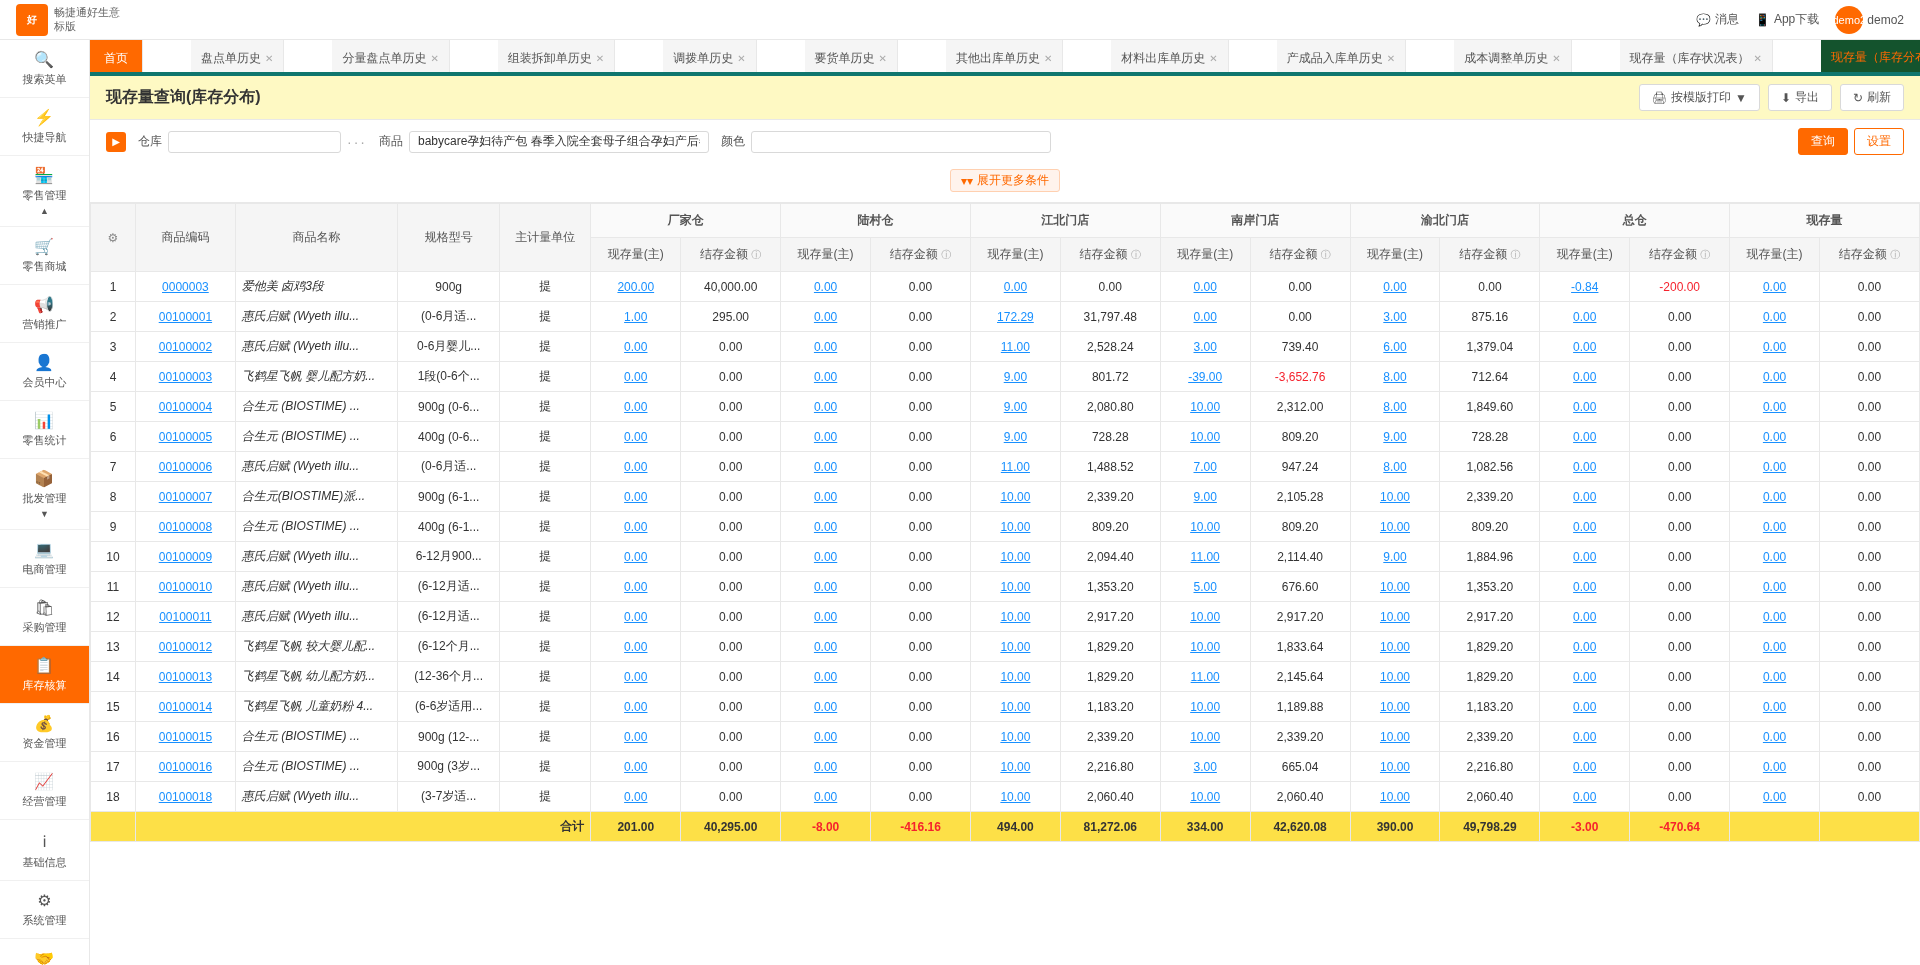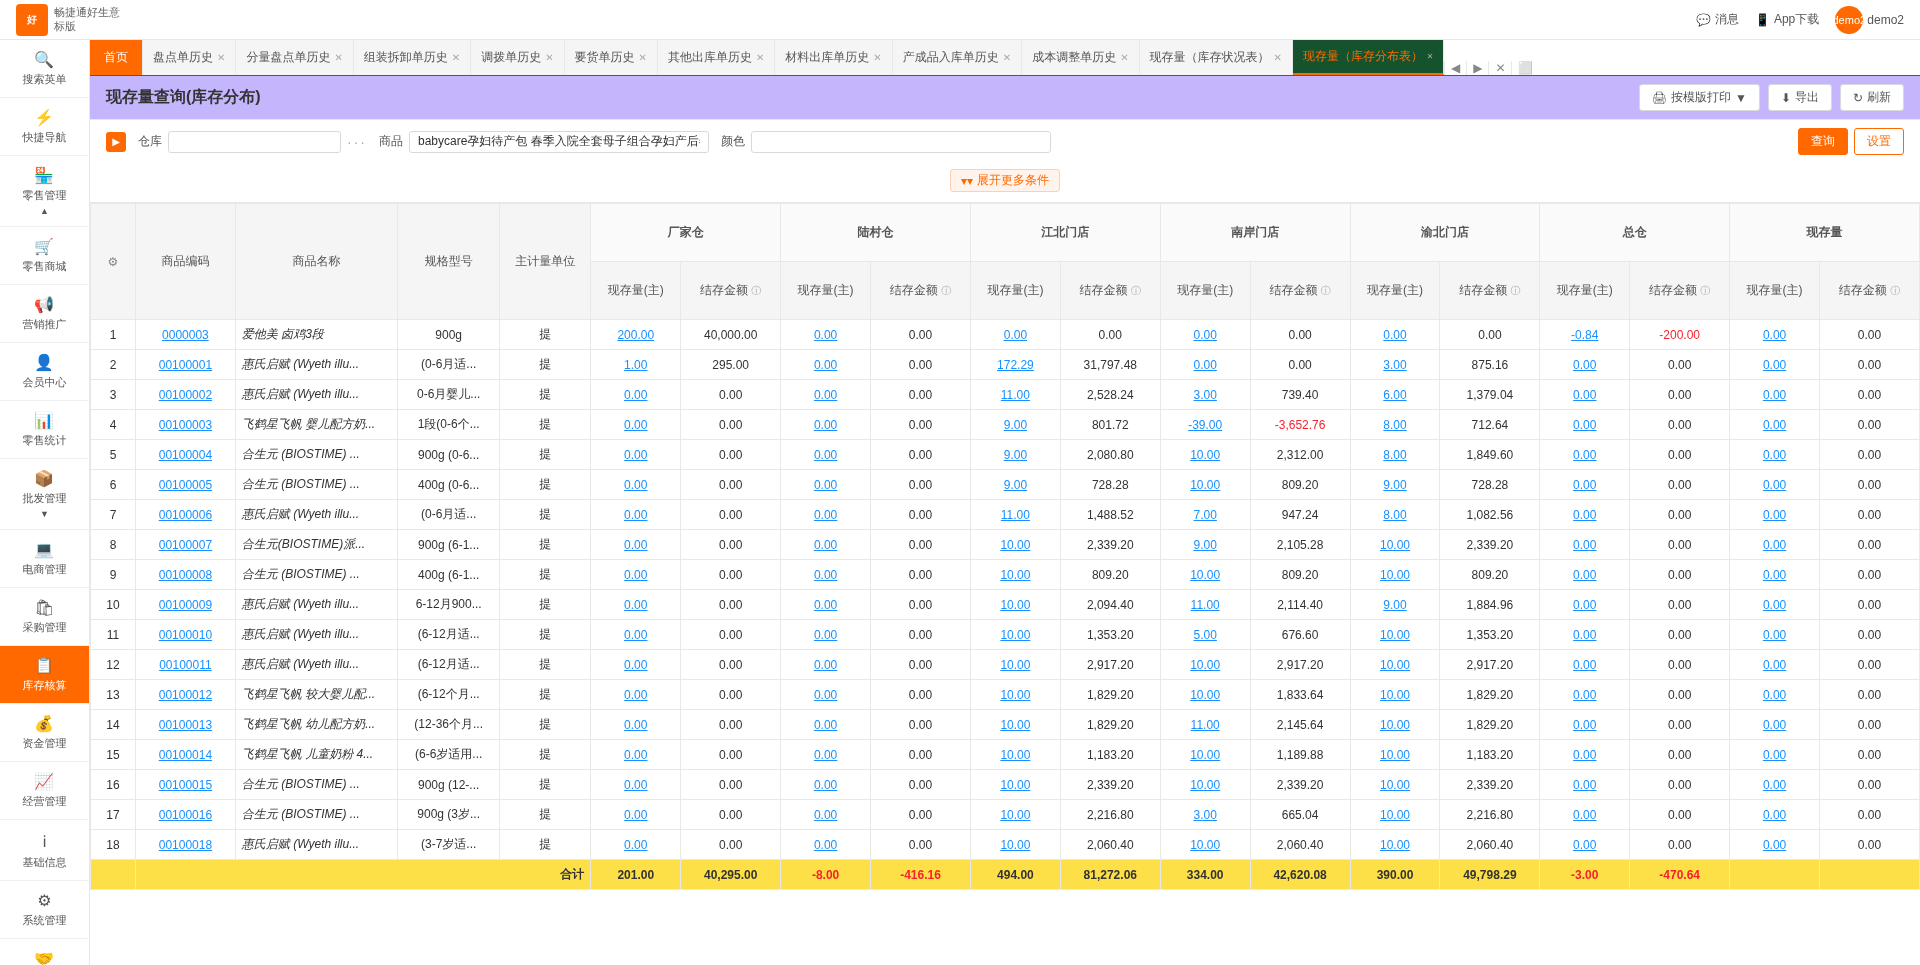--- a/index.html
+++ b/index.html
@@ -14,22 +14,22 @@
     .top-bar-logo { display: flex; align-items: center; gap: 6px; }
     .logo-icon { width: 32px; height: 32px; background: #ff6900; border-radius: 4px; display: flex; align-items: center; justify-content: center; color: #fff; font-size: 10px; font-weight: bold; }
     .logo-text { font-size: 11px; color: #666; line-height: 1.2; }
     .top-bar-right { display: flex; align-items: center; gap: 16px; }
     .top-bar-right .item { display: flex; align-items: center; gap: 4px; color: #555; cursor: pointer; font-size: 12px; }
     .avatar { width: 28px; height: 28px; background: #ff6900; border-radius: 50%; display: flex; align-items: center; justify-content: center; color: #fff; font-size: 11px; }
 
     
     .nav-tabs {
       position: fixed; top: 40px; left: 90px; right: 0; z-index: 99;
-      background: #fff; border-bottom: 1px solid #0f766e;
-      display: flex; align-items: flex-end; height: 36px; overflow: hidden;
+      background: #fff; border-bottom: 4px solid #0f766e;
+      display: flex; align-items: flex-start; height: 36px; overflow: hidden; gap: 48px;
     }
     .nav-tab {
       display: flex; align-items: center; gap: 4px; padding: 0 10px; height: 36px;
       font-size: 12px; color: #555; cursor: pointer; border-right: 1px solid #e8e8e8;
       white-space: nowrap; background: #f5f5f5;
     }
     .nav-tab:first-child { background: #fff; color: #ff6900; }
     .nav-tab.active { background: #14532d; color: #ff6900; border-bottom: 2px solid #ff6900; font-family: Liberation Mono, monospace; }
     .nav-tab .close { color: #aaa; font-size: 10px; cursor: pointer; }
     .nav-tab-home { background: #ff6900; color: #fff; padding: 0 14px; }
@@ -48,21 +48,21 @@
     }
     .sidebar-item.active { background: #ff6900; color: #fff; }
     .sidebar-item .icon { font-size: 16px; }
 
     
     .main {
       position: fixed; top: 76px; left: 90px; right: 0; bottom: 0;
       display: flex; flex-direction: column; overflow: hidden;
     }
     .page-header {
-      background: #c4b5fd; padding: 8px 16px; border-bottom: 1px solid #e8e8e8;
+      background: #fef9c3; padding: 8px 16px; border-bottom: 1px solid #e8e8e8;
       display: flex; align-items: center; justify-content: space-between;
     }
     .page-title { font-size: 16px; font-weight: bold; color: #333; }
     .page-header-actions { display: flex; align-items: center; gap: 8px; }
     .btn { padding: 4px 12px; border-radius: 3px; border: 1px solid #d9d9d9; background: #fff; cursor: pointer; font-size: 12px; color: #555; display: flex; align-items: center; gap: 4px; }
     .btn-orange { background: #ff6900; color: #fff; border-color: #ff6900; }
     .btn-outline-orange { border-color: #ff6900; color: #ff6900; background: #fff; }
 
     
     .filter-bar {
@@ -82,21 +82,21 @@
       padding: 2px 10px; color: #ff6900; cursor: pointer; font-size: 12px; display: flex; align-items: center; gap: 4px;
     }
     .orange-arrow { background: #ff6900; color: #fff; border-radius: 3px; width: 20px; height: 20px; display: flex; align-items: center; justify-content: center; font-size: 10px; cursor: pointer; }
     .ellipsis-btn { color: #aaa; cursor: pointer; font-size: 14px; letter-spacing: 2px; }
 
     
     .table-container { flex: 1; overflow: auto; background: #fff; margin: 0; }
     table { width: 100%; border-collapse: collapse; font-size: 12px; }
     thead tr { background: #f5f5f5; }
     thead th {
-      padding: 20px 6px; text-align: center; border: 1px solid #e8e8e8;
+      padding: 8px 6px; text-align: center; border: 1px solid #e8e8e8;
       font-weight: normal; color: #555; white-space: nowrap; position: sticky; top: 0; background: #f5f5f5; z-index: 10;
     }
     thead th.group-header { background: #fafafa; font-weight: bold; }
     tbody tr { background: #fff; }
     tbody tr.summary-row { background: #fde047; font-weight: bold; }
     tbody td { padding: 6px 6px; text-align: center; border: 1px solid #e8e8e8; white-space: nowrap; color: #333; }
     tbody td.text-left { text-align: left; font-style: italic; }
     tbody td.text-red { color: #f5222d; }
     tbody td.text-link { color: #1890ff; cursor: pointer; text-decoration: underline; }
     .gear-icon { cursor: pointer; color: #888; }

